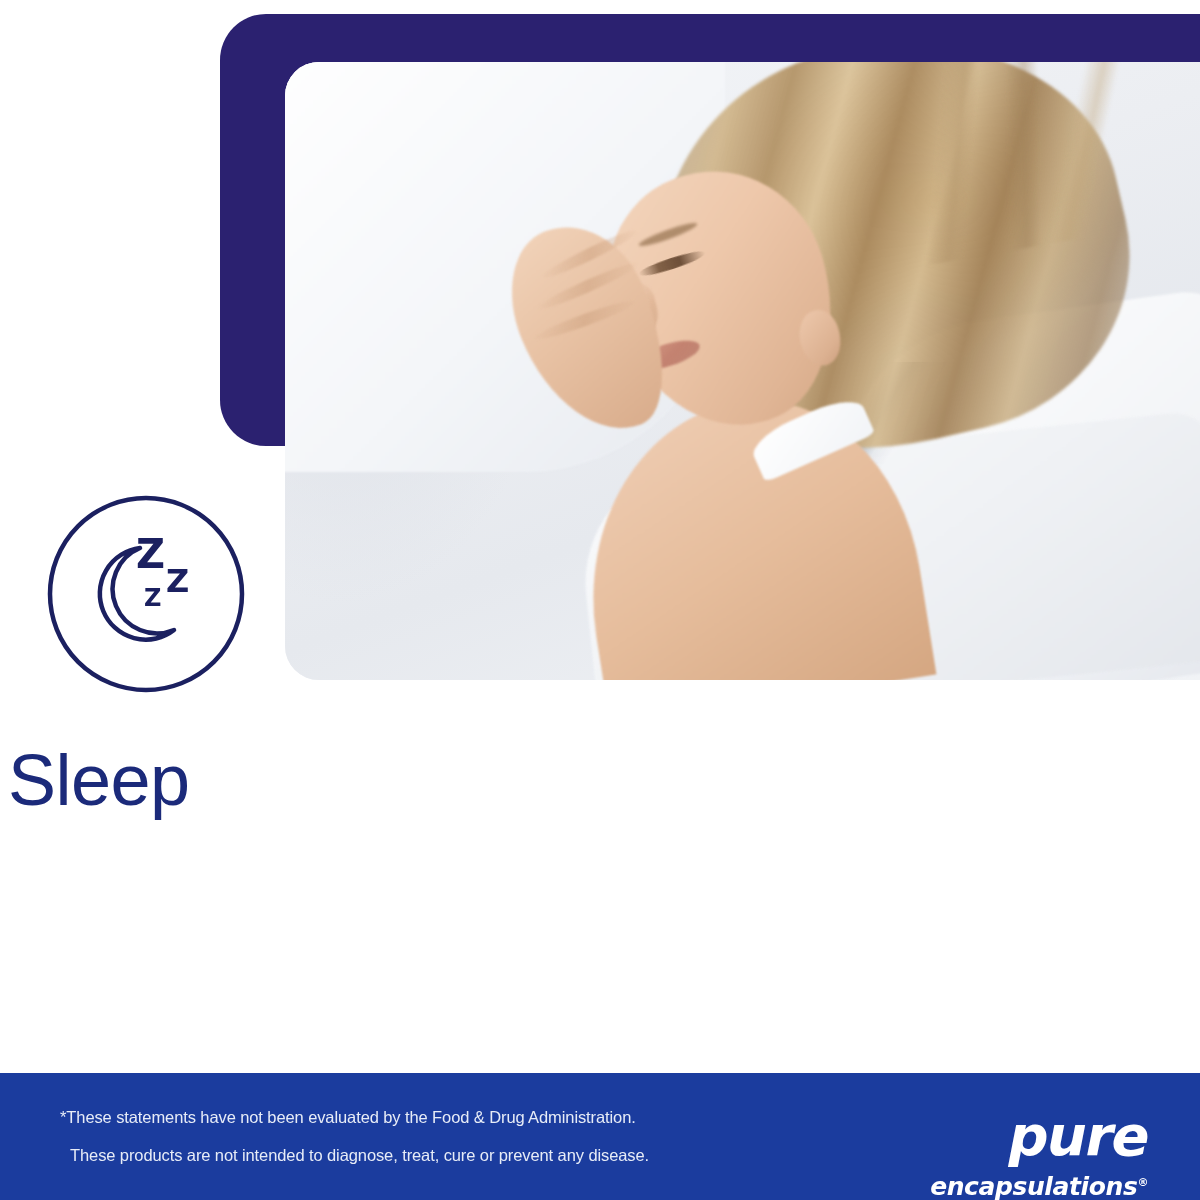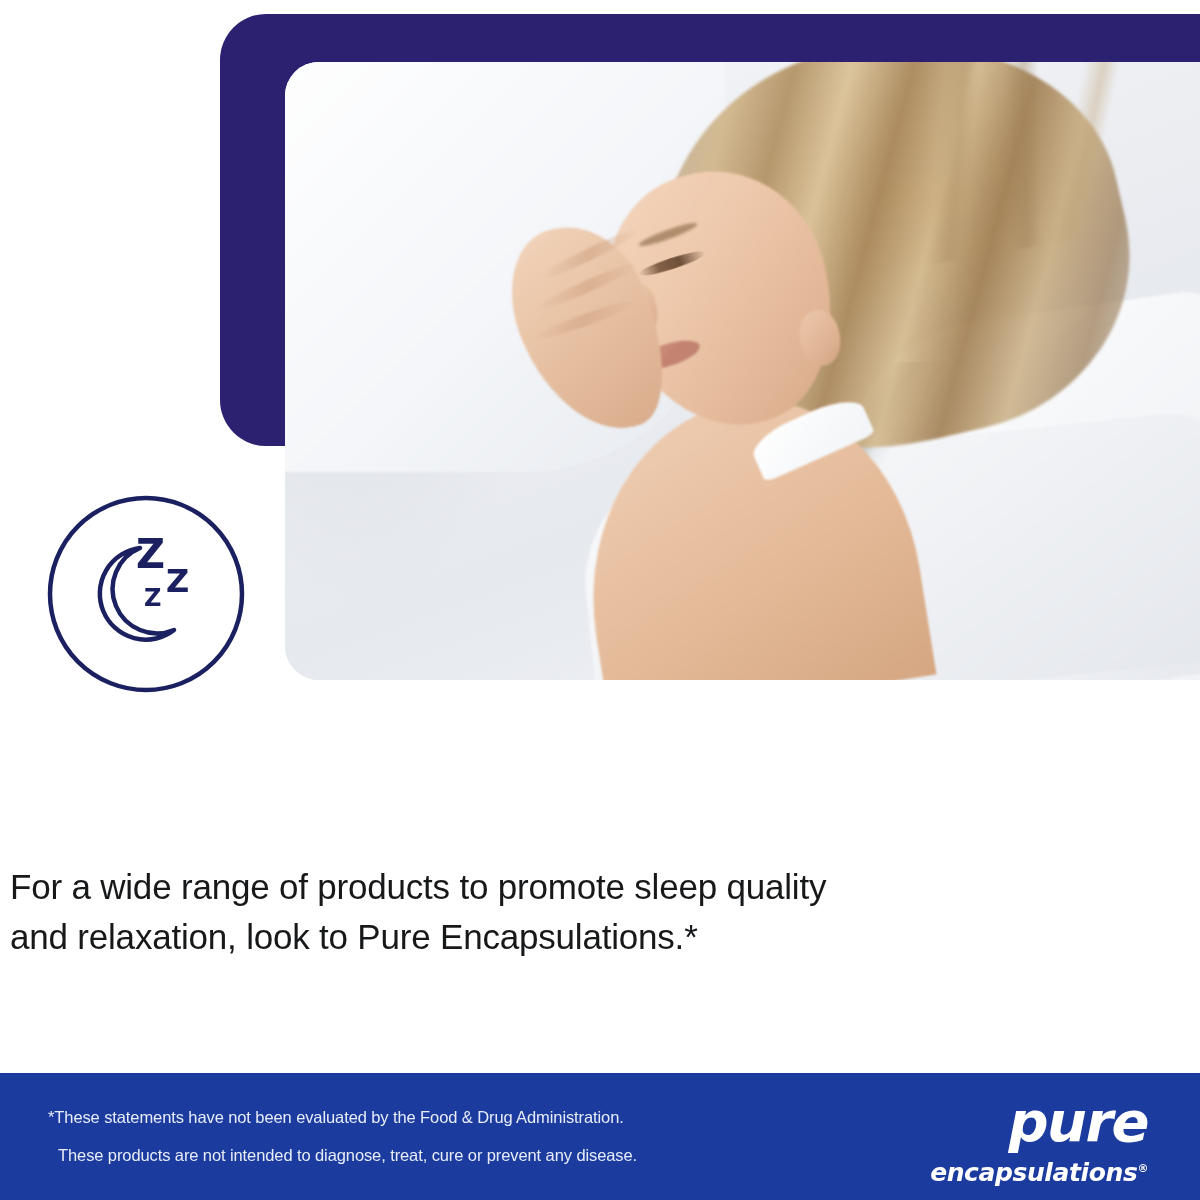--- a/index.html
+++ b/index.html
@@ -312,34 +312,34 @@
     position: absolute;
     left: 0;
     top: 1073px;
     width: 1200px;
     height: 127px;
     background: #1b3c9e;
   }
 
   .disclaimer {
     position: absolute;
-    left: 48px;
+    left: 60px;
     top: 31px;
     width: 720px;
     color: #e7ecf7;
     font-size: 16.5px;
     line-height: 1.58;
     letter-spacing: -0.1px;
   }
   .disclaimer .line2 { padding-left: 10px; display: block; margin-top: 12px; }
 
   .logo {
     position: absolute;
     right: 52px;
-    top: 22px;
+    top: 36px;
     width: 220px;
     height: 86px;
     color: #ffffff;
     text-align: right;
   }
   .logo .word-pure {
     font-family: "DejaVu Sans", sans-serif;
     font-size: 56px;
     font-weight: bold;
     font-style: italic;
@@ -400,25 +400,22 @@
         <circle cx="102" cy="102" r="96" fill="none" stroke="#1b2060" stroke-width="4.5"></circle>
         <path d="M96 56
                  a46 46 0 1 0 34 82
                  a38 38 0 1 1 -34 -82 z" fill="none" stroke="#1b2060" stroke-width="4.5" stroke-linejoin="round" stroke-linecap="round"></path>
         <text x="92" y="76" font-family="DejaVu Sans, sans-serif" font-size="40" font-weight="600" fill="#1b2060">Z</text>
         <text x="122" y="100" font-family="DejaVu Sans, sans-serif" font-size="32" font-weight="600" fill="#1b2060">Z</text>
         <text x="100" y="114" font-family="DejaVu Sans, sans-serif" font-size="24" font-weight="600" fill="#1b2060">Z</text>
       </svg>
     </div>
 
-
-    <div class="body-copy">
-      <span>For a wide range of products to promote sleep quality</span><br>
-      <span>and relaxation, look to Pure Encapsulations.*</span>
-    </div>
+    <h1 class="heading">Sleep</h1>
+
   </div>
 
   <div class="footer">
     <div class="disclaimer">
       <span>*These statements have not been evaluated by the Food &amp; Drug Administration.</span>
       <span class="line2">These products are not intended to diagnose, treat, cure or prevent any disease.</span>
     </div>
 
     <div class="logo">
       <span class="word-pure">pure</span>

